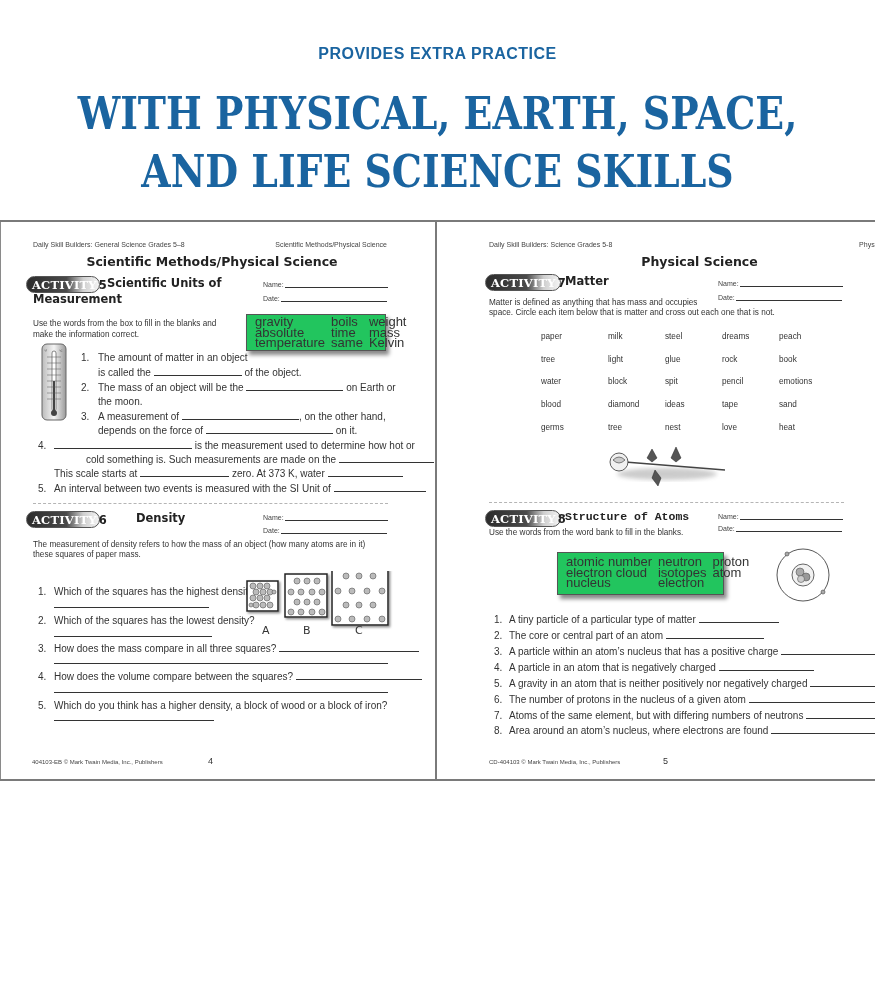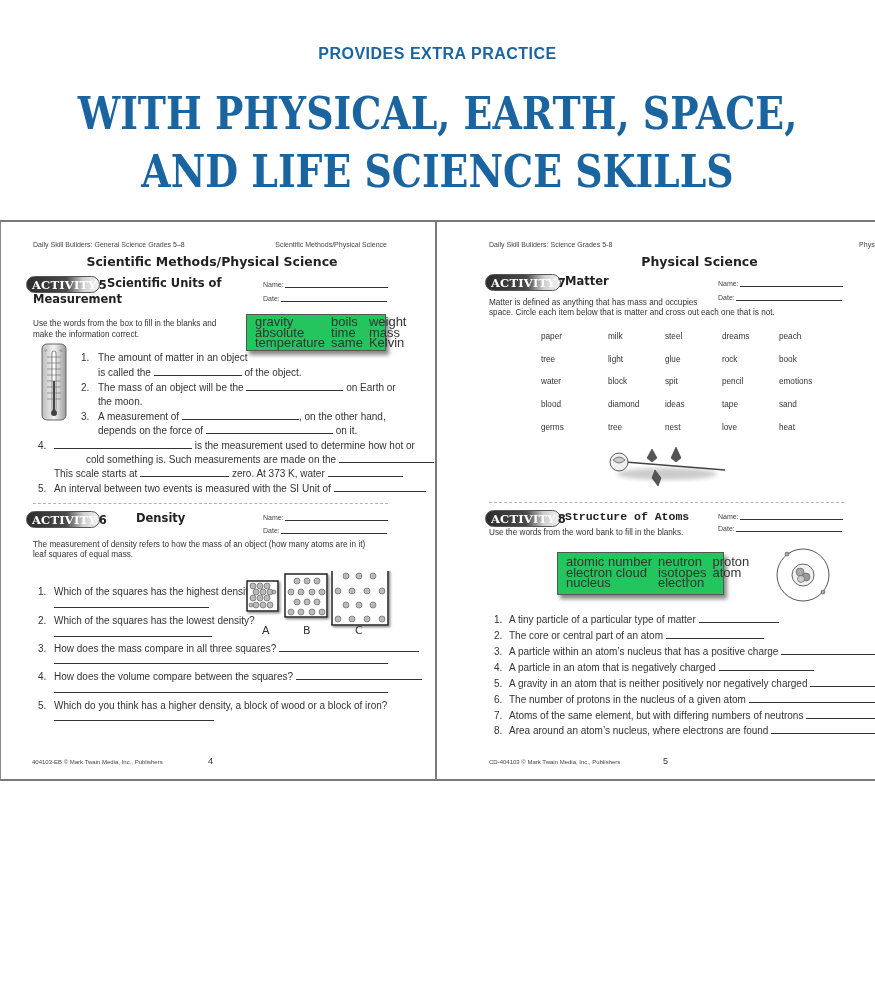--- a/index.html
+++ b/index.html
@@ -180,21 +180,21 @@
       <span>Name:</span>
         <span class="line" style="width:103px;"></span>
     </div>
     <div class="namedate" style="left:262px; top:305px;">
       <span>Date:</span>
         <span class="line" style="width:106px;"></span>
     </div>
 
     <div class="abs body-text" style="left:32px; top:318px; width:360px; line-height:10px;">
       <div>The measurement of density refers to how the mass of an object (how many atoms are in it)</div>
-      <div>leaf squares of equal mass.</div>
+      <div>these squares of paper mass.</div>
     </div>
 
     <div class="q" style="left:37px; top:364px;">
       <span style="display:inline-block;width:16px">1.</span><span>Which of the squares has the highest density?</span>
     </div>
     <span class="abs blank" style="left:53px; top:385px; width:155px;"></span>
 
     <div class="q" style="left:37px; top:393px;">
       <span style="display:inline-block;width:16px">2.</span><span>Which of the squares has the lowest density?</span>
     </div>

